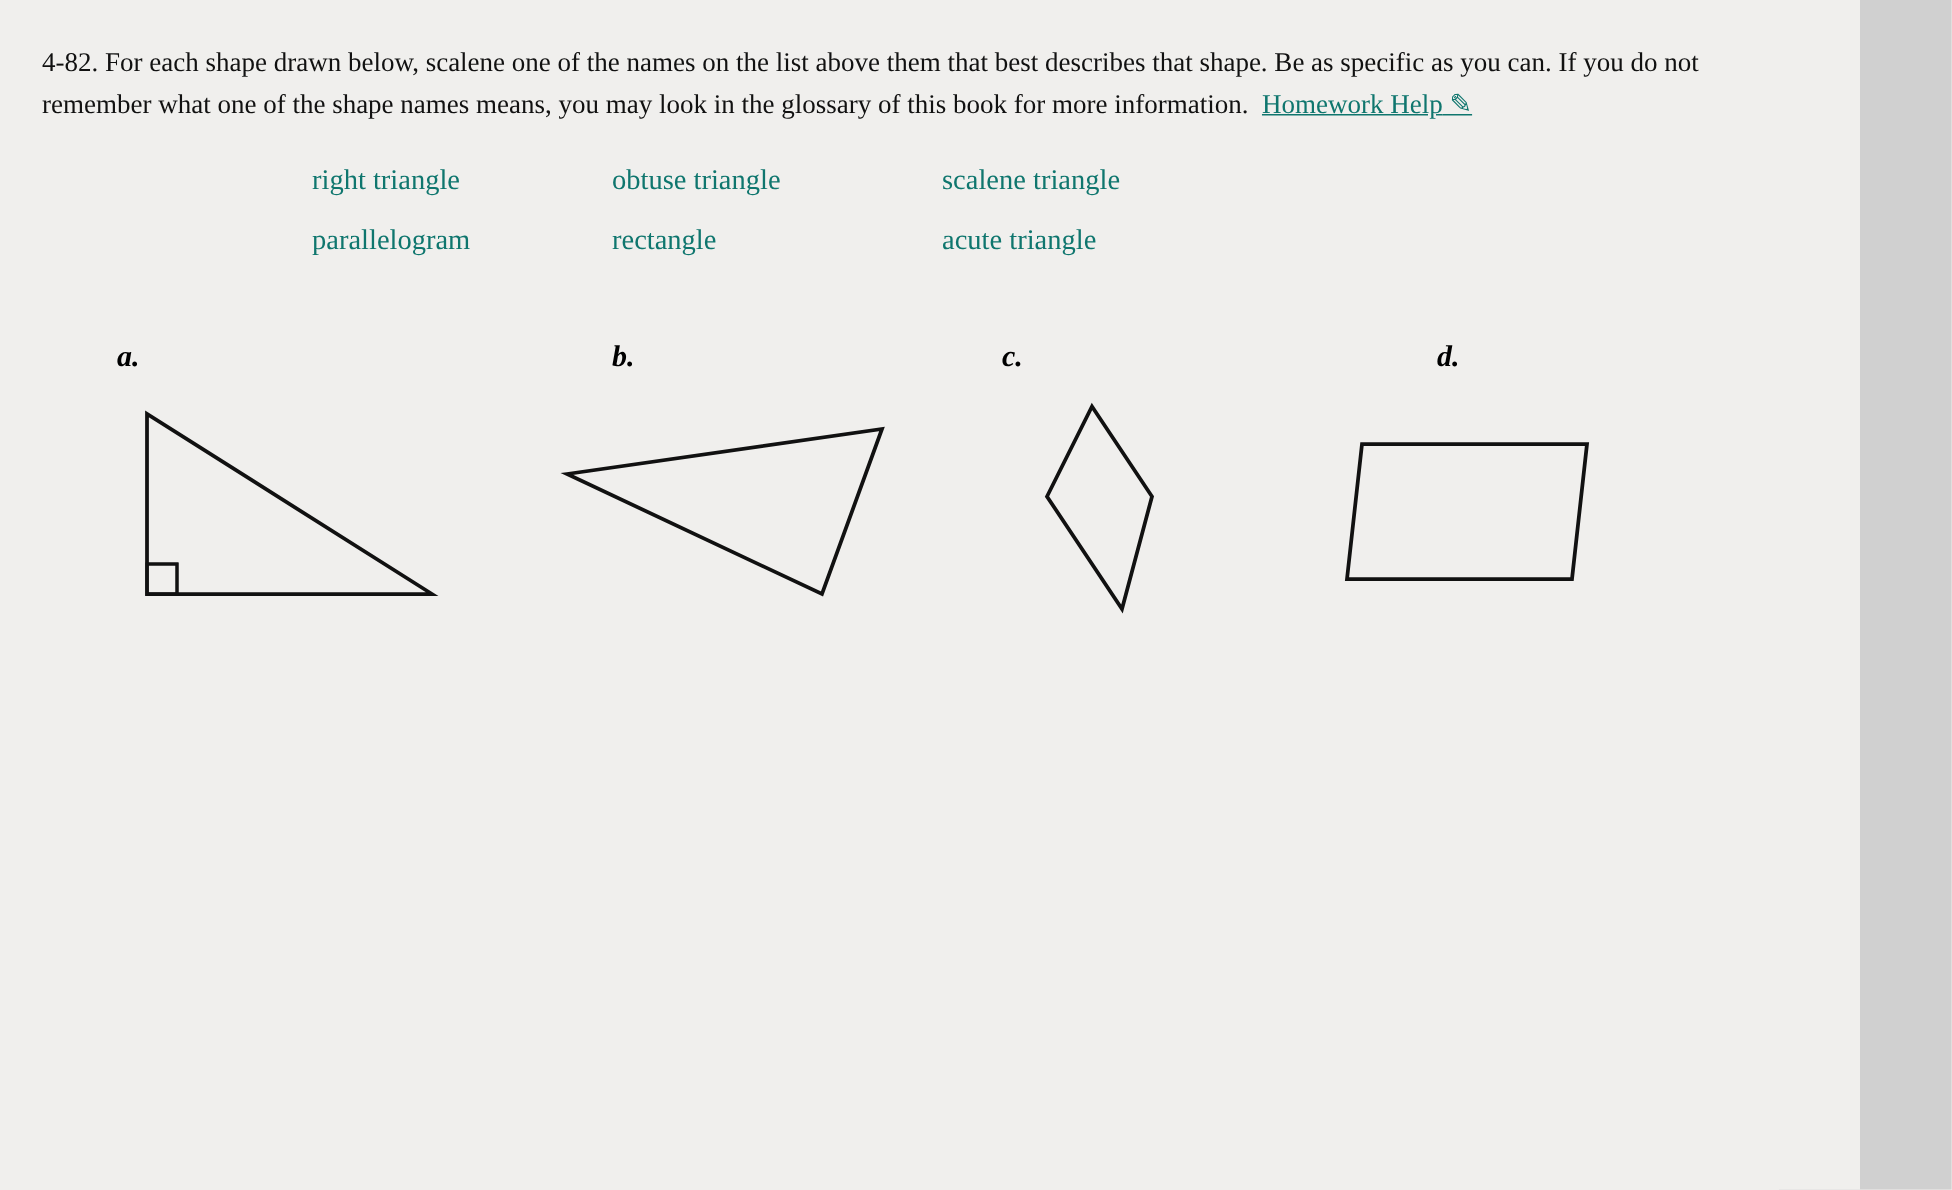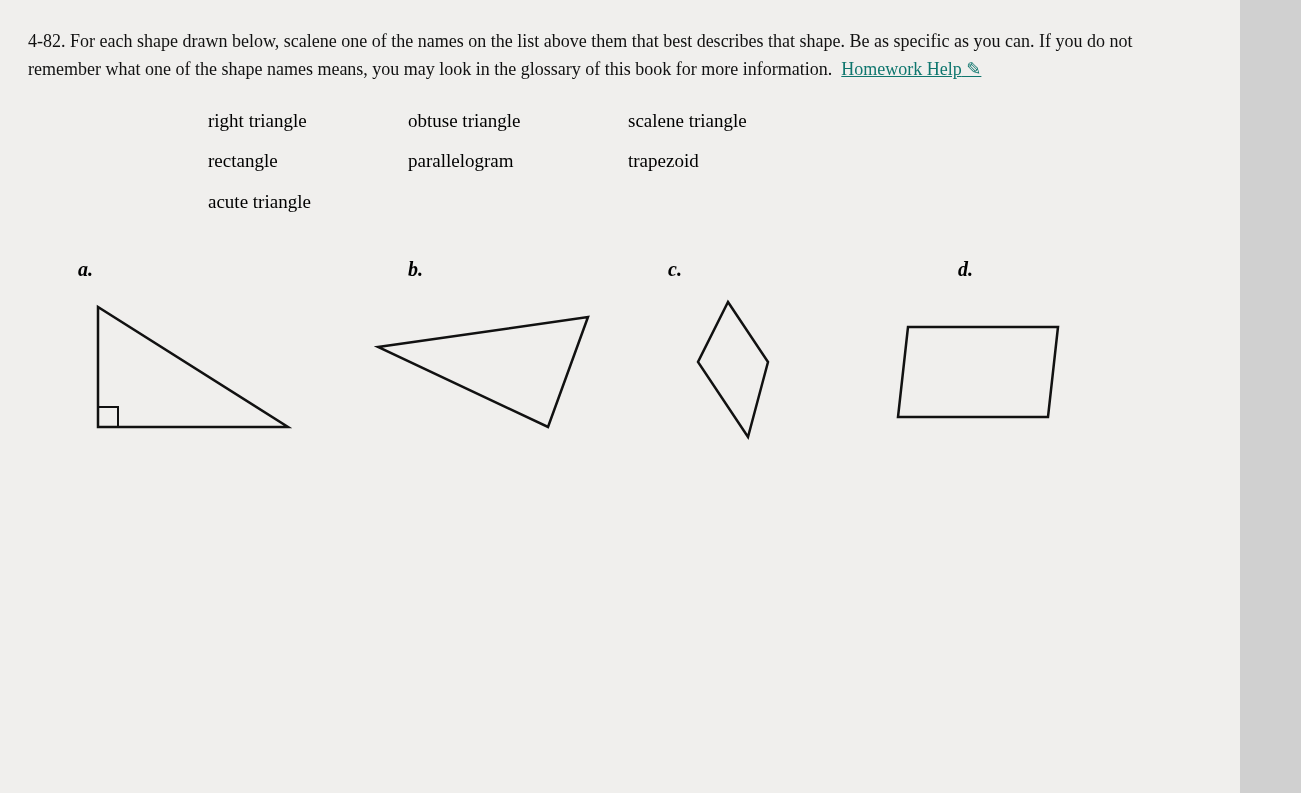--- a/index.html
+++ b/index.html
@@ -35,21 +35,21 @@
       cursor: pointer;
     }
     .names-grid {
       display: grid;
       grid-template-columns: 200px 220px 220px;
       grid-template-rows: auto auto auto;
       row-gap: 10px;
       margin-left: 180px;
       margin-bottom: 40px;
       font-size: 19px;
-      color: #000000;
+      color: #0f766e;
       line-height: 1.4;
     }
     .name-item {
       padding: 2px 0;
     }
     .shapes-row {
       display: flex;
       flex-direction: row;
       align-items: flex-start;
       margin-top: 10px;
@@ -80,24 +80,23 @@
     <strong>4-82.</strong><span> For each shape drawn below, scalene one of the names on the list above them that best describes that shape.  Be as specific as you can.  If you do not remember what one of the shape names means, you may look in the glossary of this book for more information.</span>
     &nbsp;<a class="homework-link"><span>Homework Help</span> ✎</a>
   </p>
 
   <div class="names-grid">
 
     <div class="name-item">right triangle</div>
     <div class="name-item">obtuse triangle</div>
     <div class="name-item">scalene triangle</div>
 
+    <div class="name-item">parallelogram</div>
     <div class="name-item">rectangle</div>
-    <div class="name-item">parallelogram</div>
 
-    <div class="name-item">trapezoid</div>
     <div class="name-item">acute triangle</div>
   </div>
 
   <div class="shapes-row">
 
     <div class="shape-container" style="width:290px; padding-left:40px;">
       <div class="shape-label" style="margin-left:10px;">a.</div>
       <svg width="240" height="160">
 
         <polygon points="30,20 30,140 220,140" fill="none" stroke="#111" stroke-width="2.5"></polygon>

